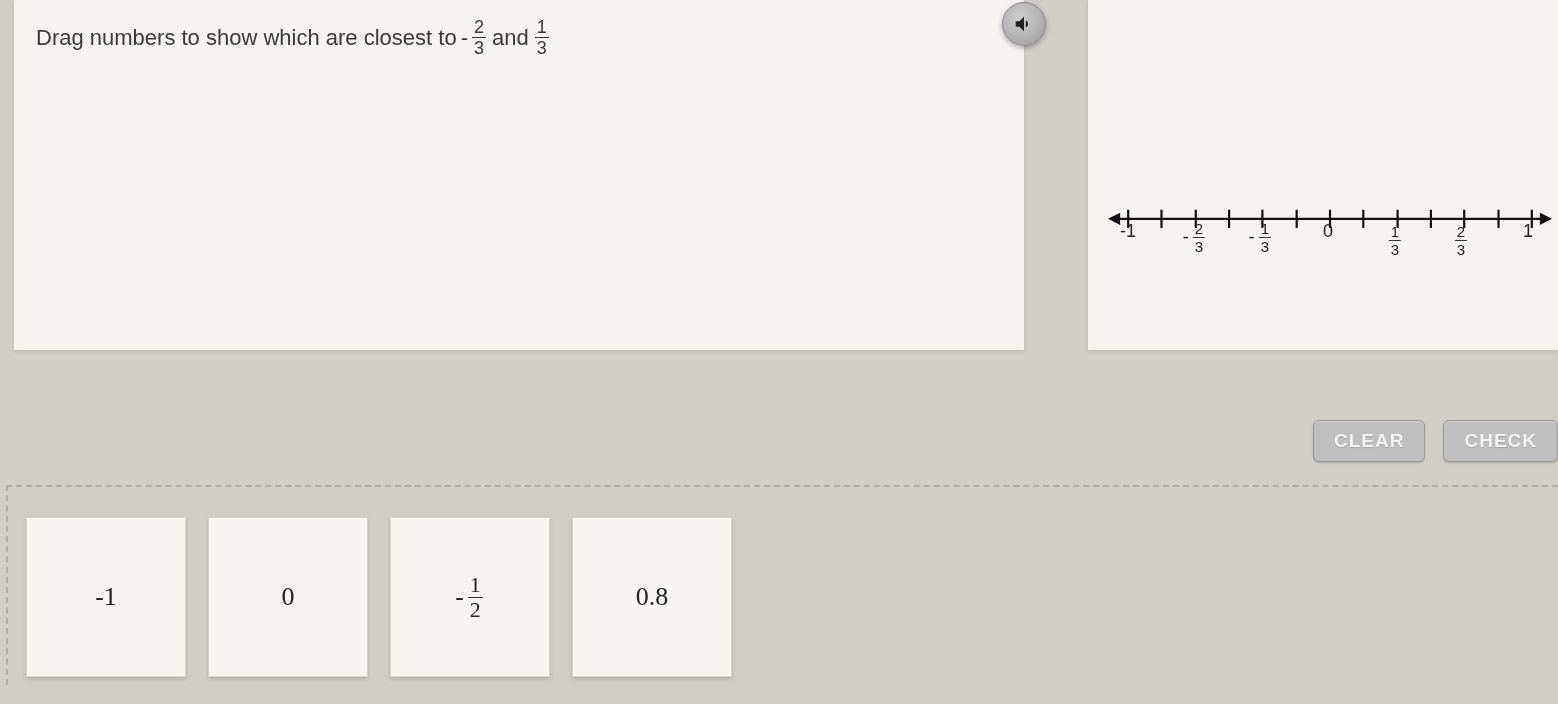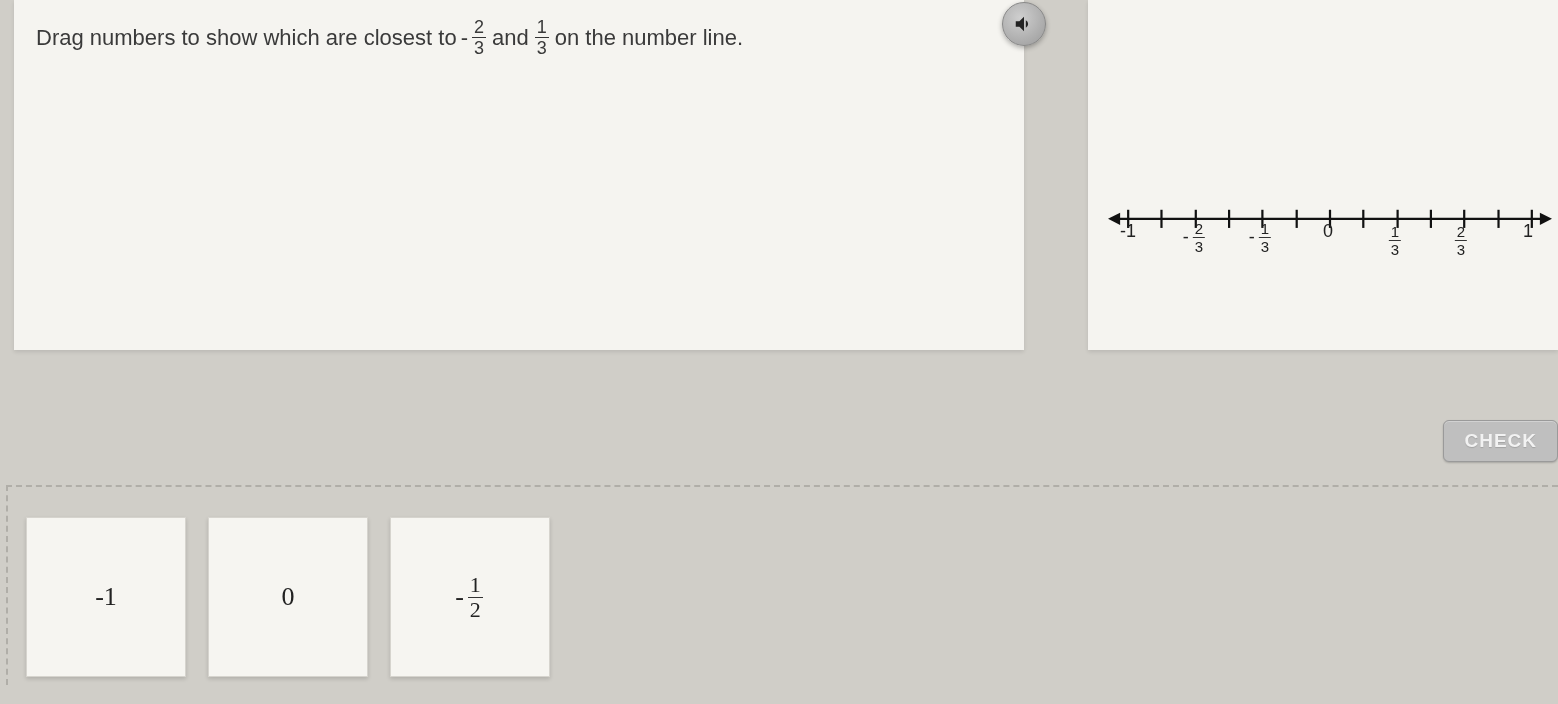--- a/index.html
+++ b/index.html
@@ -155,21 +155,20 @@
         <span class="frac">
           <span class="num">2</span>
           <span class="den">3</span>
         </span>
       </span>
       <span> and </span>
       <span class="frac">
         <span class="num">1</span>
         <span class="den">3</span>
       </span>
-      <span> on the number line.</span>
     </div>
     <div class="audio-btn">
       <svg viewBox="0 0 24 24">
         <path d="M3 9v6h4l5 5V4L7 9H3zm13.5 3a4.5 4.5 0 0 0-2.5-4v8a4.5 4.5 0 0 0 2.5-4z"></path>
       </svg>
     </div>
   </div>
 
   <div class="numline-panel">
     <div class="numline">
@@ -223,30 +222,32 @@
                 <span class="den">3</span>
               </span>
             </span></div>
           <div class="tick-label" style="left: 420px;">1</div>
         </div>
     </div>
   </div>
 </div>
 
 <div class="btn-row">
+  <button class="action-btn">CLEAR</button>
   <button class="action-btn check">CHECK</button>
 </div>
 
 <div class="drag-tray">
   <div id="tiles" style="display: flex; gap: 22px;">
       <div class="drag-tile">-1</div>
       <div class="drag-tile">0</div>
       <div class="drag-tile">
         <span class="neg-frac">
           <span class="sign">-</span>
           <span class="frac">
             <span class="num">1</span>
             <span class="den">2</span>
           </span>
         </span>
       </div>
+      <div class="drag-tile">0.8</div>
     </div>
 </div>
 
 </body></html>

